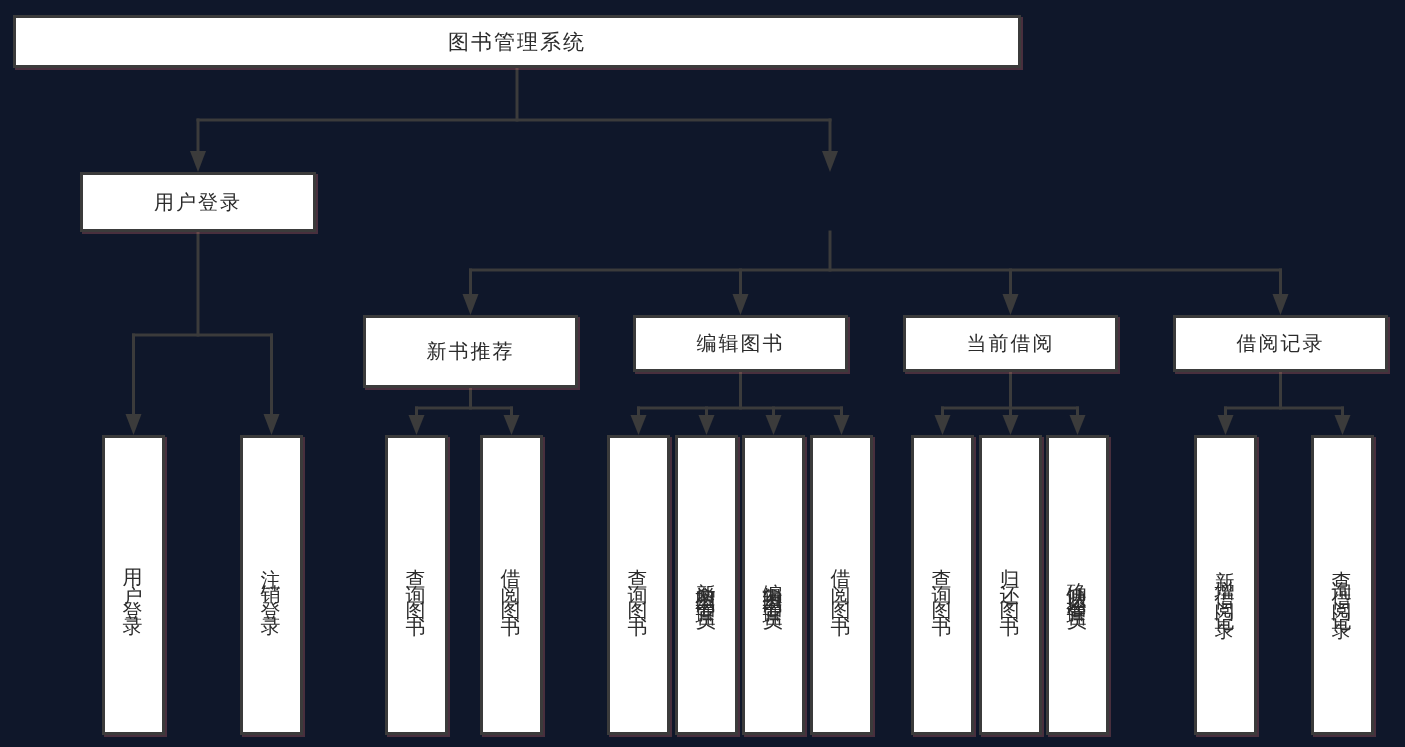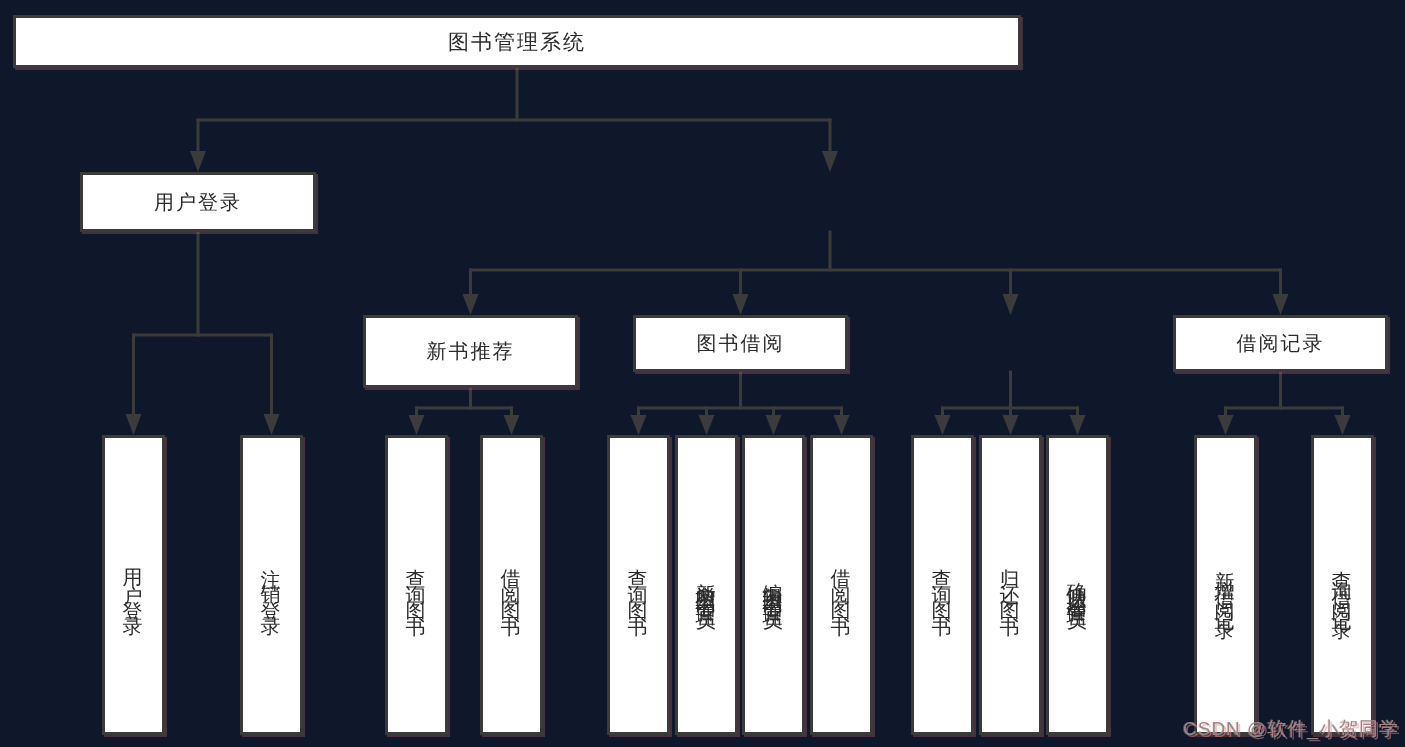--- a/index.html
+++ b/index.html
@@ -116,35 +116,35 @@
       <polygon points="1217.5,415 1233.5,415 1225.5,435"></polygon>
       <polygon points="1334.5,415 1350.5,415 1342.5,435"></polygon>
     </g>
   </svg>
 
   <div class="node root" style="left:13px;top:15px;width:1008px;height:53px">图书管理系统</div>
 
   <div class="node" style="left:80px;top:172px;width:236px;height:60px">用户登录</div>
 
   <div class="node" style="left:363px;top:315px;width:215px;height:73px">新书推荐</div>
-  <div class="node" style="left:633px;top:315px;width:215px;height:57px">图书借阅</div>
+  <div class="node" style="left:633px;top:315px;width:215px;height:57px">编辑图书</div>
+  <div class="node" style="left:903px;top:315px;width:215px;height:57px">当前借阅</div>
   <div class="node" style="left:1173px;top:315px;width:215px;height:57px">借阅记录</div>
 
   <div class="leaf s4" style="left:102px;top:435px">用户登录</div>
   <div class="leaf s4" style="left:240px;top:435px">注销登录</div>
 
   <div class="leaf s4" style="left:385px;top:435px">查询图书</div>
   <div class="leaf s4" style="left:480px;top:435px">借阅图书</div>
 
   <div class="leaf s4" style="left:607px;top:435px">查询图书</div>
   <div class="leaf s9" style="left:675px;top:435px">新增图书（管理员）</div>
   <div class="leaf s9" style="left:742px;top:435px">编辑图书（管理员）</div>
   <div class="leaf s4" style="left:810px;top:435px">借阅图书</div>
 
   <div class="leaf s4" style="left:911px;top:435px">查询图书</div>
   <div class="leaf s4" style="left:979px;top:435px">归还图书</div>
   <div class="leaf s9" style="left:1046px;top:435px">确认归还（管理员）</div>
 
   <div class="leaf s6" style="left:1194px;top:435px">新增借阅记录</div>
   <div class="leaf s6" style="left:1311px;top:435px">查询借阅记录</div>
 
-  <div id="watermark">CSDN @软件_小贺同学</div>
 </div>
 
 </body></html>

